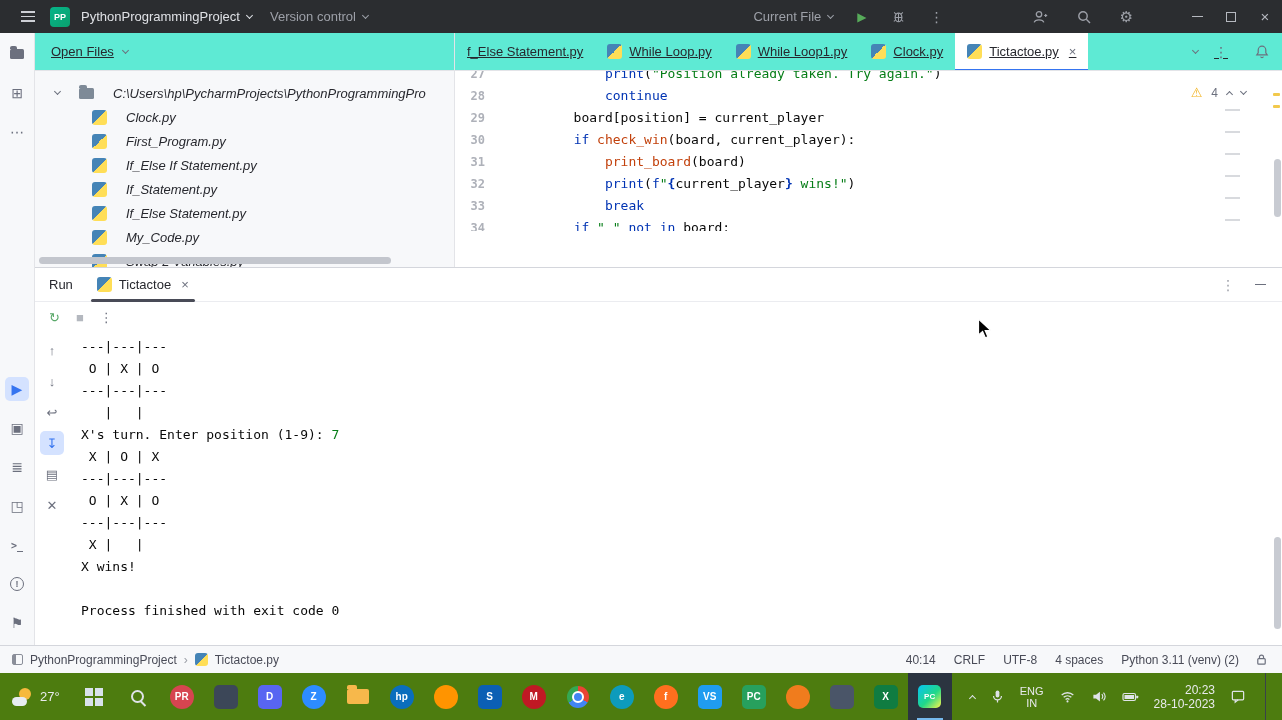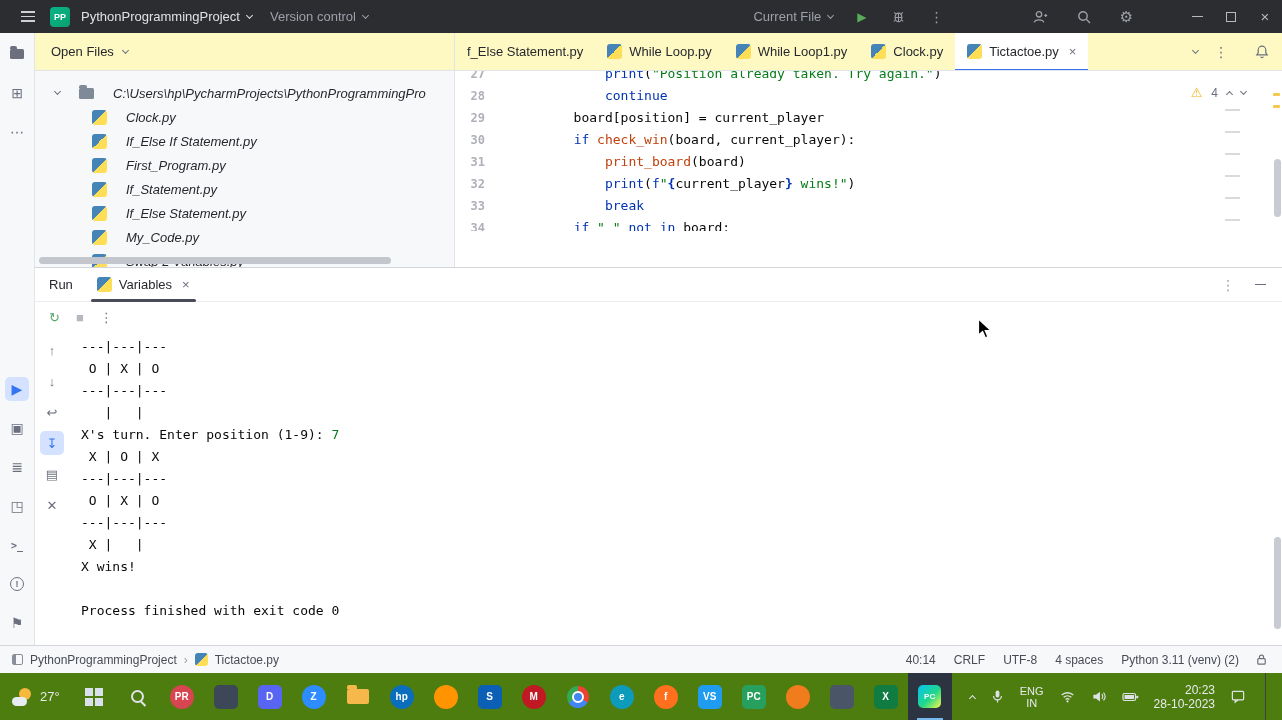--- a/index.html
+++ b/index.html
@@ -33,21 +33,21 @@
   .ts-btn { width:24px; height:24px; border-radius:5px; display:flex; align-items:center; justify-content:center; color:#6c707e; font-size:14px; }
   .ts-btn.active { background:#d4e2ff; color:#3574f0; }
   .csfolder { width:14px; height:10px; background:#6c707e; border-radius:1.5px; position:relative; display:inline-block; }
   .csfolder::before { content:''; position:absolute; top:-3px; left:0; width:7px; height:3px; background:#6c707e; border-radius:2px 2px 0 0; }
   .probcirc { width:14px; height:14px; border:1.3px solid #6c707e; border-radius:50%; font-size:9px; font-weight:700; display:flex; align-items:center; justify-content:center; }
   .termglyph { font-family:"DejaVu Sans Mono",monospace; font-size:10px; font-weight:700; }
 
   .center-col { flex:1; display:flex; flex-direction:column; min-width:0; }
 
   
-  .topbar { height:38px; display:flex; border-bottom:1px solid #e3e4e8; background:#fef9c3; }
+  .topbar { height:38px; display:flex; border-bottom:1px solid #e3e4e8; background:#5eead4;text-decoration:underline; }
   .openfiles { width:420px; display:flex; align-items:center; gap:9px; padding-left:16px; border-right:1px solid #e3e4e8; color:#27282e; }
   .tabsrow { flex:1; display:flex; align-items:stretch; min-width:0; }
   .etabs { display:flex; min-width:0; overflow:hidden; }
   .etab { display:flex; align-items:center; gap:7px; padding:0 12px; white-space:nowrap; position:relative; color:#27282e; }
   .etab.active { background:#fff; }
   .etab.active::after { content:''; position:absolute; left:0; right:0; bottom:-1px; height:2.5px; background:#3574f0; }
   .tclose { color:#6c707e; font-size:13px; margin-left:3px; }
   .tab-extra { margin-left:auto; display:flex; align-items:center; gap:16px; padding:0 12px; color:#6c707e; }
   .bellwrap { margin-left:10px; display:flex; align-items:center; }
 
@@ -293,25 +293,25 @@
           <span class="pfolder"></span>
           <span>C:\Users\hp\PycharmProjects\PythonProgrammingPro</span>
         </div>
         <div>
             <div class="trow child">
               <span class="pyicon"></span>
               <span>Clock.py</span>
             </div>
             <div class="trow child">
               <span class="pyicon"></span>
+              <span>First_Program.py</span>
+            </div>
+            <div class="trow child">
+              <span class="pyicon"></span>
               <span>If_Else If Statement.py</span>
-            </div>
-            <div class="trow child">
-              <span class="pyicon"></span>
-              <span>First_Program.py</span>
             </div>
             <div class="trow child">
               <span class="pyicon"></span>
               <span>If_Statement.py</span>
             </div>
             <div class="trow child">
               <span class="pyicon"></span>
               <span>If_Else Statement.py</span>
             </div>
             <div class="trow child">
@@ -356,21 +356,21 @@
         <div class="wmark" style="top:34px"></div>
         <div class="vscroll ed"></div>
       </div>
     </div>
 
     <div class="runpanel">
       <div class="run-header">
         <span class="run-title">Run</span>
         <div class="run-tab">
           <span class="pyicon"></span>
-          <span>Variables</span>
+          <span>Tictactoe</span>
           <span class="tclose">×</span>
         </div>
         <div class="run-header-right">
           <span class="kebab">⋮</span>
           <span class="minbar" style="background:#6c707e"></span>
         </div>
       </div>
       <div class="run-toolbar">
           <span class="rt-btn" style="color: rgb(89, 168, 105);">↻</span>
           <span class="rt-btn" style="color: rgb(180, 184, 191);">■</span>

